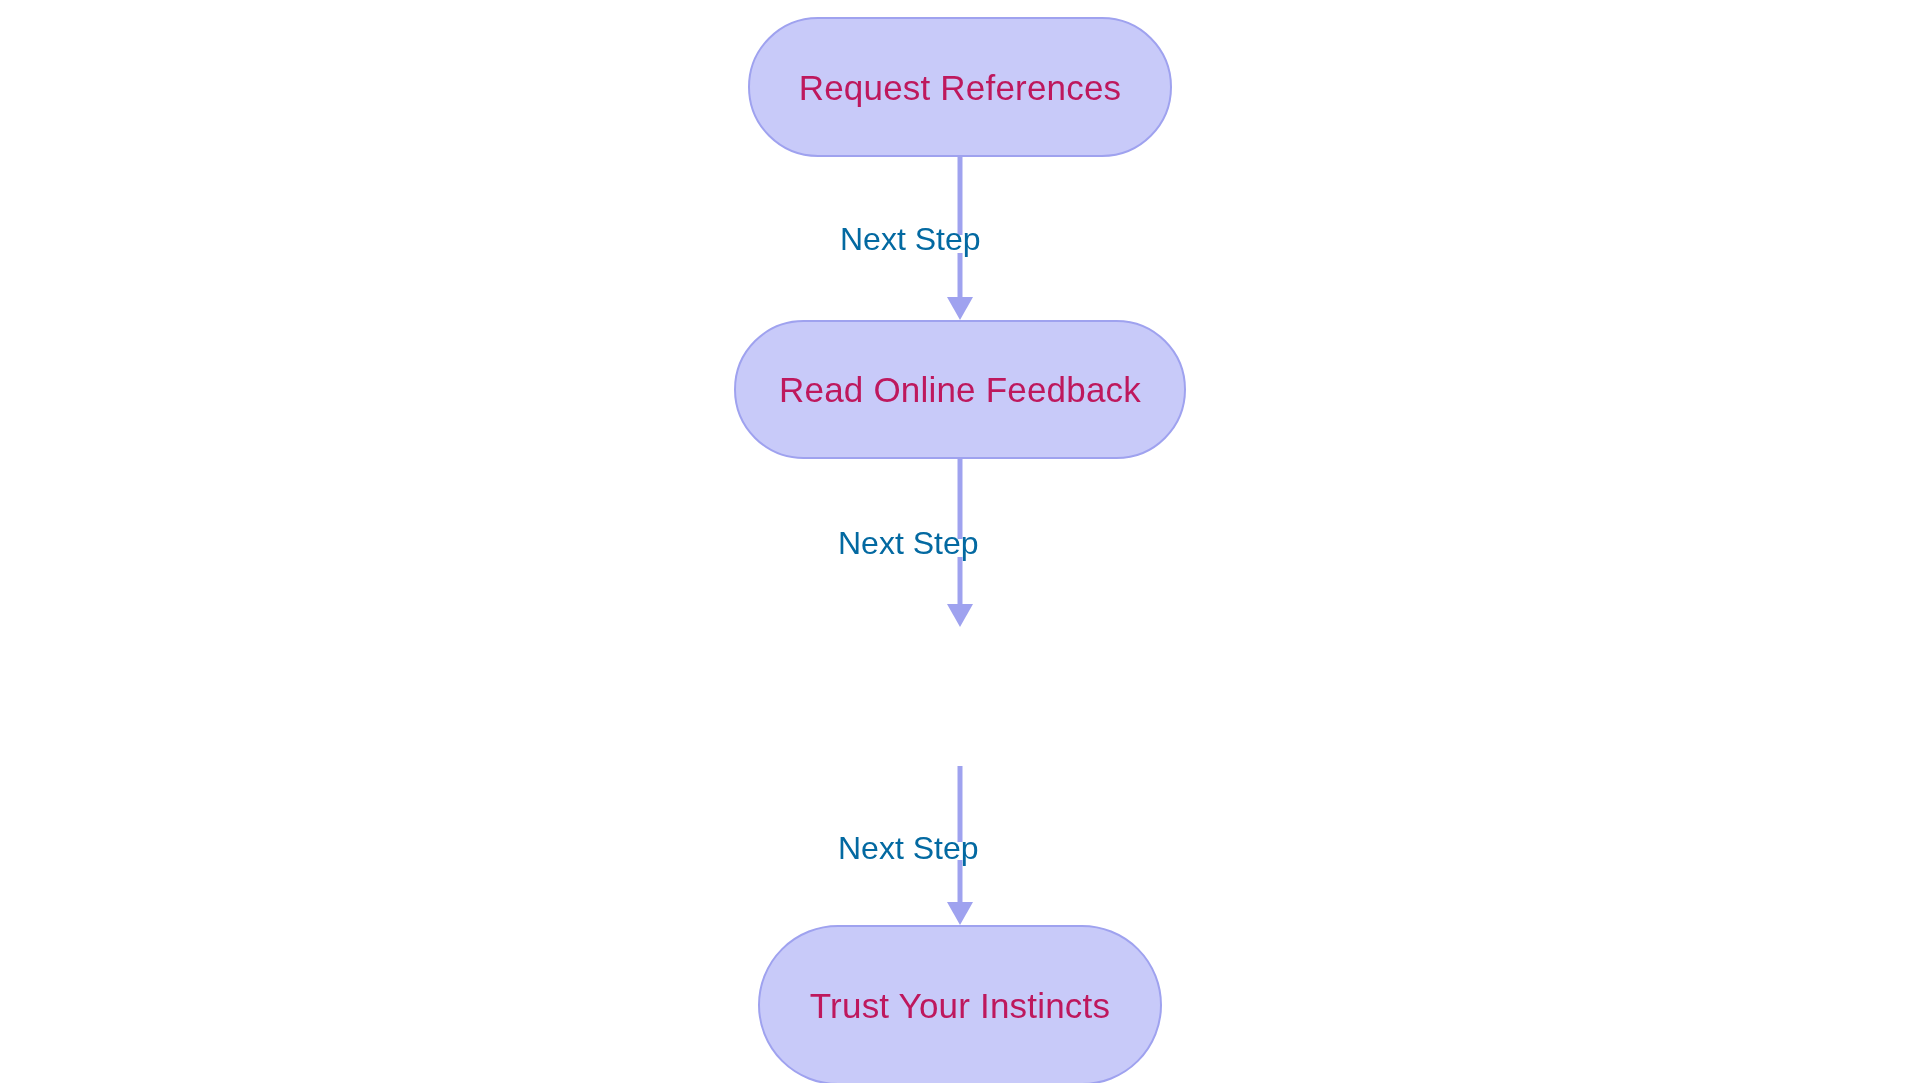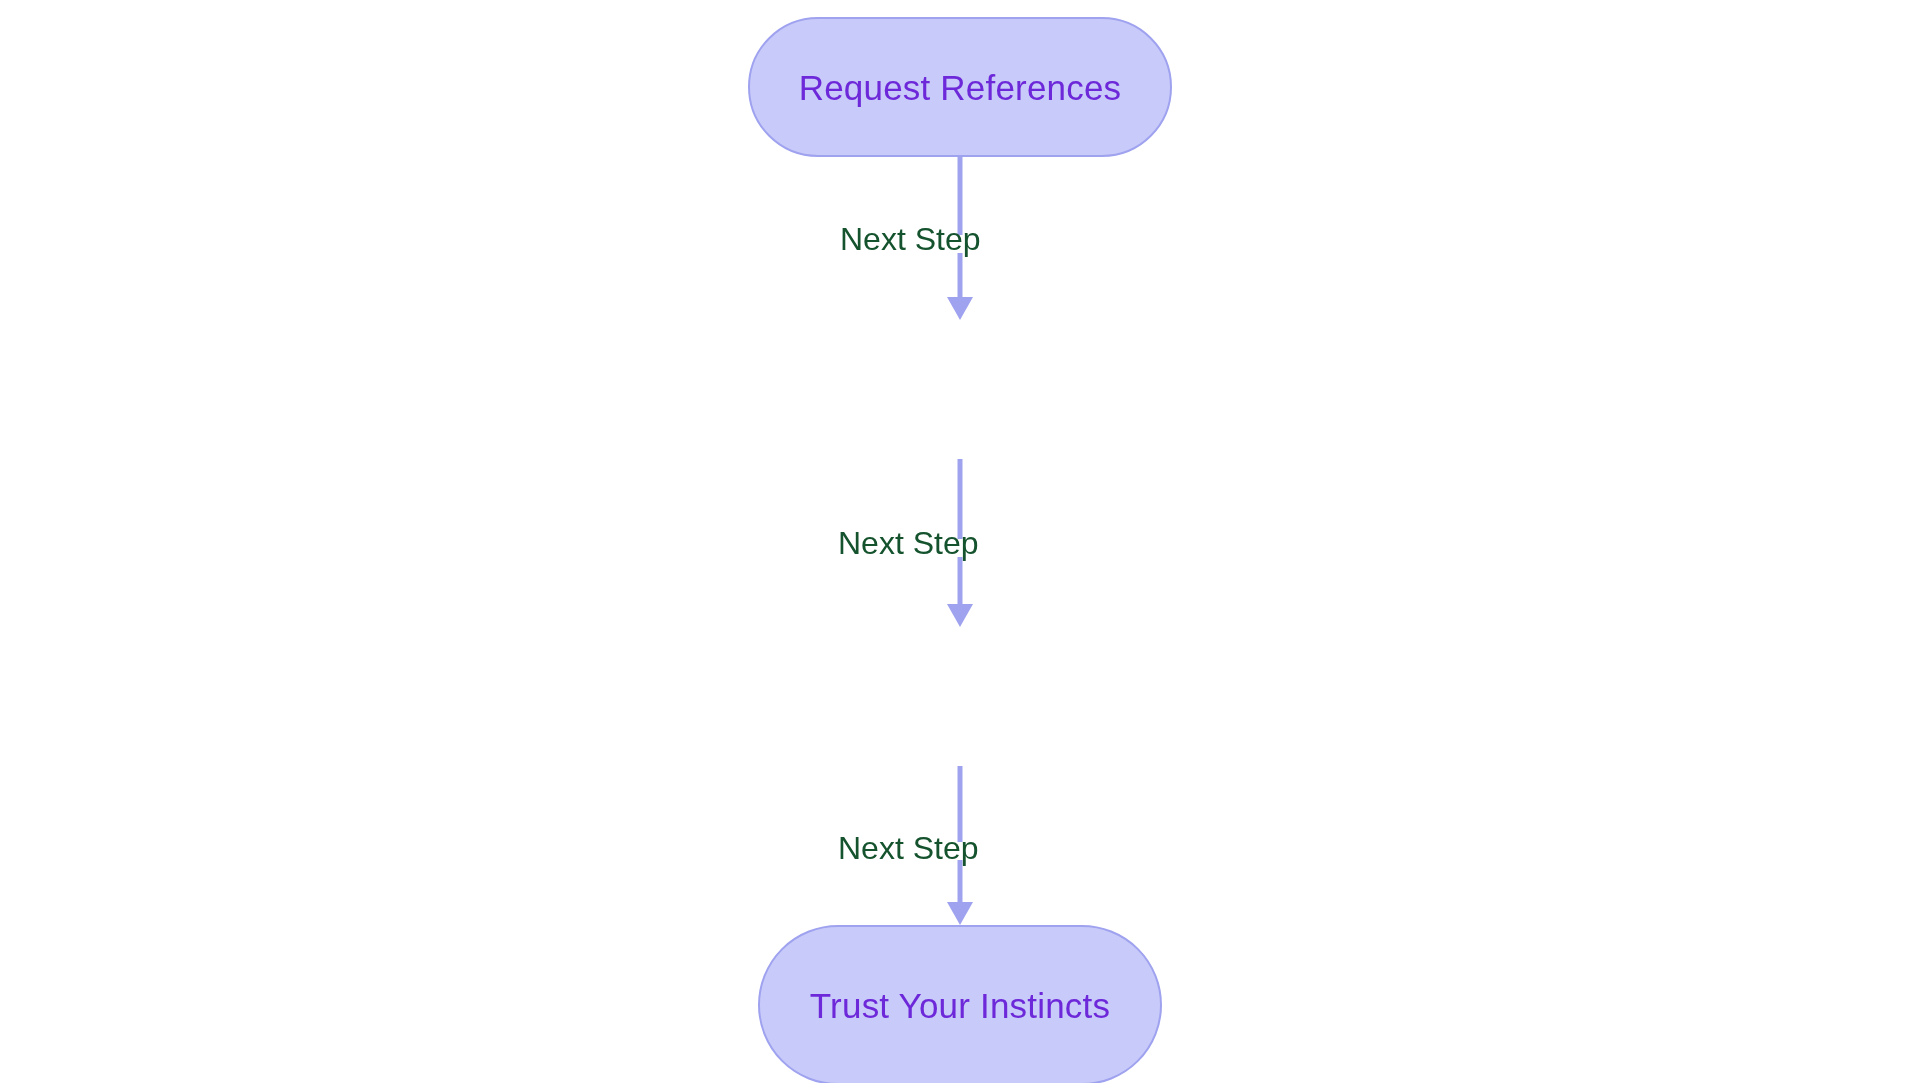--- a/index.html
+++ b/index.html
@@ -30,21 +30,21 @@
     align-items: center;
     justify-content: center;
     background: #c8caf9;
     border: 2px solid #9fa2ef;
     border-radius: 999px;
     left: 50%;
     transform: translateX(-50%);
     white-space: nowrap;
   }
   .node-label {
-    color: #6d28d9;
+    color: #be185d;
     font-size: 35px;
     font-weight: 400;
     letter-spacing: 0.2px;
     line-height: 1;
     font-family: "Liberation Sans", "DejaVu Sans", sans-serif;
   }
 
   #node-0 { top: 17px;  width: 424px; height: 140px; }
   #node-1 { top: 320px; width: 452px; height: 139px; }
   #node-2 { top: 627px; width: 480px; height: 139px; }
@@ -55,21 +55,21 @@
     position: absolute;
     left: 50%;
     transform: translateX(-50%);
     width: 340px;
     pointer-events: none;
   }
   .edge svg { display: block; overflow: visible; }
 
   .edge-label {
     position: absolute;
-    color: #14532d;
+    color: #0369a1;
     font-size: 32px;
     line-height: 1;
     white-space: nowrap;
     font-family: "Liberation Sans", "DejaVu Sans", sans-serif;
   }
 
   #edge-0 { top: 157px; height: 163px; }
   #edge-1 { top: 459px; height: 168px; }
   #edge-2 { top: 766px; height: 159px; }
 
@@ -88,20 +88,23 @@
 
   <div class="edge" id="edge-0">
     <svg width="340" height="163" viewBox="0 0 340 163">
       <line x1="170" y1="0" x2="170" y2="78" stroke="#9fa2ef" stroke-width="5"></line>
       <line x1="170" y1="96" x2="170" y2="147" stroke="#9fa2ef" stroke-width="5"></line>
       <polygon points="157,140 183,140 170,163" fill="#9fa2ef"></polygon>
     </svg>
     <span class="edge-label">Next Step</span>
   </div>
 
+  <div class="node" id="node-1">
+    <span class="node-label">Read Online Feedback</span>
+  </div>
 
   <div class="edge" id="edge-1">
     <svg width="340" height="168" viewBox="0 0 340 168">
       <line x1="170" y1="0" x2="170" y2="80" stroke="#9fa2ef" stroke-width="5"></line>
       <line x1="170" y1="98" x2="170" y2="152" stroke="#9fa2ef" stroke-width="5"></line>
       <polygon points="157,145 183,145 170,168" fill="#9fa2ef"></polygon>
     </svg>
     <span class="edge-label">Next Step</span>
   </div>
 

